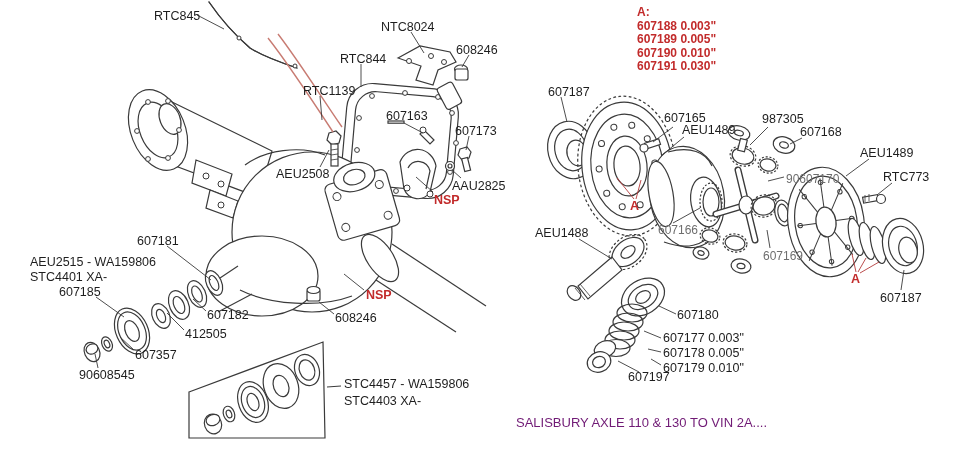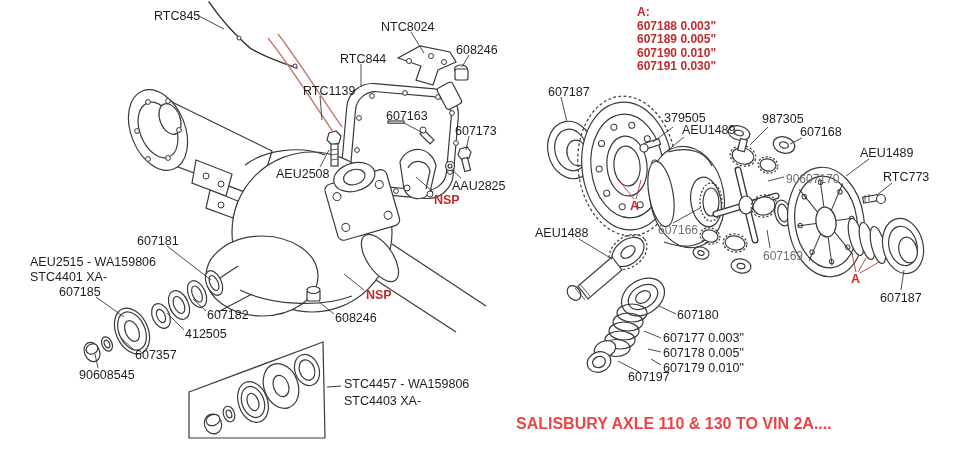--- a/index.html
+++ b/index.html
@@ -4,21 +4,21 @@
 <style>
   html,body{margin:0;padding:0;background:#ffffff;}
   .canvas{position:relative;width:967px;height:456px;background:#fff;overflow:hidden;
           font-family:"Liberation Sans", sans-serif;}
   .canvas svg{position:absolute;left:0;top:0;}
   .lbl{position:absolute;font-size:12.5px;color:#1e1e1e;white-space:nowrap;letter-spacing:0;}
   .lbl.sm{font-size:12px;color:#6e6e6e;}
   .lbl.red{color:#c22b2b;font-weight:700;}
   .ablock{position:absolute;left:637px;top:6px;color:#c22b2b;font-weight:700;
           font-size:12px;line-height:13.5px;}
-  .footer{position:absolute;left:516px;top:415px;color:#ef4444;font-weight:700;font-size:16px;}
+  .footer{position:absolute;left:516px;top:415px;color:#701a75;font-weight:400;font-size:13px;}
   
   .art path,.art rect,.art ellipse,.art circle,.art polygon{fill:#ffffff;stroke:#3a3a3a;stroke-width:1.2;}
   .art .noF{fill:none;}
   .art .hole{fill:#ffffff;stroke:#3a3a3a;stroke-width:1;}
   .art .ld line{stroke:#3a3a3a;stroke-width:0.9;}
   .art .teeth{fill:none;stroke:#3a3a3a;}
   .art .redln{stroke:#c87b72;stroke-width:1.4;fill:none;}
   .art .redfan line{stroke:#b33a3a;stroke-width:0.9;}
 </style>
 </head>
@@ -395,21 +395,21 @@
 
   <div class="ablock">
     <div>A:</div>
     <div>607188 0.003"</div>
     <div>607189 0.005"</div>
     <div>607190 0.010"</div>
     <div>607191 0.030"</div>
   </div>
 
   <div class="lbl" style="left:548px;top:85px">607187</div>
-  <div class="lbl" style="left:664px;top:111px">379505</div>
+  <div class="lbl" style="left:664px;top:111px">607165</div>
   <div class="lbl" style="left:682px;top:123px">AEU1489</div>
   <div class="lbl" style="left:762px;top:112px">987305</div>
   <div class="lbl" style="left:800px;top:125px">607168</div>
   <div class="lbl" style="left:860px;top:146px">AEU1489</div>
   <div class="lbl" style="left:883px;top:170px">RTC773</div>
   <div class="lbl sm" style="left:786px;top:172px">90607170</div>
   <div class="lbl" style="left:535px;top:226px">AEU1488</div>
   <div class="lbl sm" style="left:658px;top:223px">607166</div>
   <div class="lbl sm" style="left:763px;top:249px">607169</div>
   <div class="lbl red" style="left:630px;top:199px">A</div>

